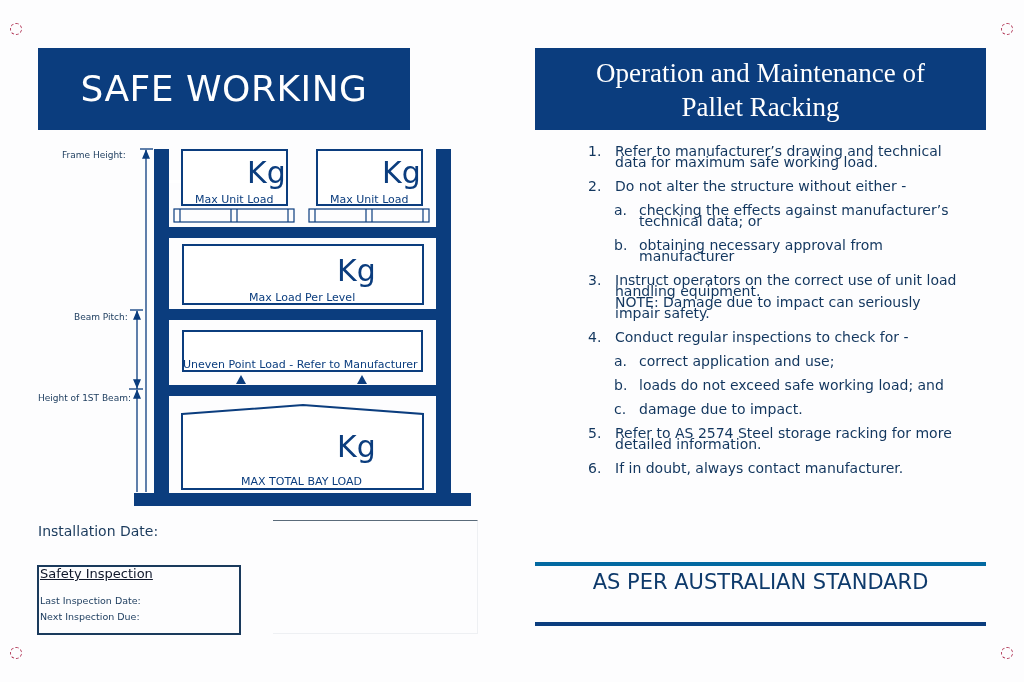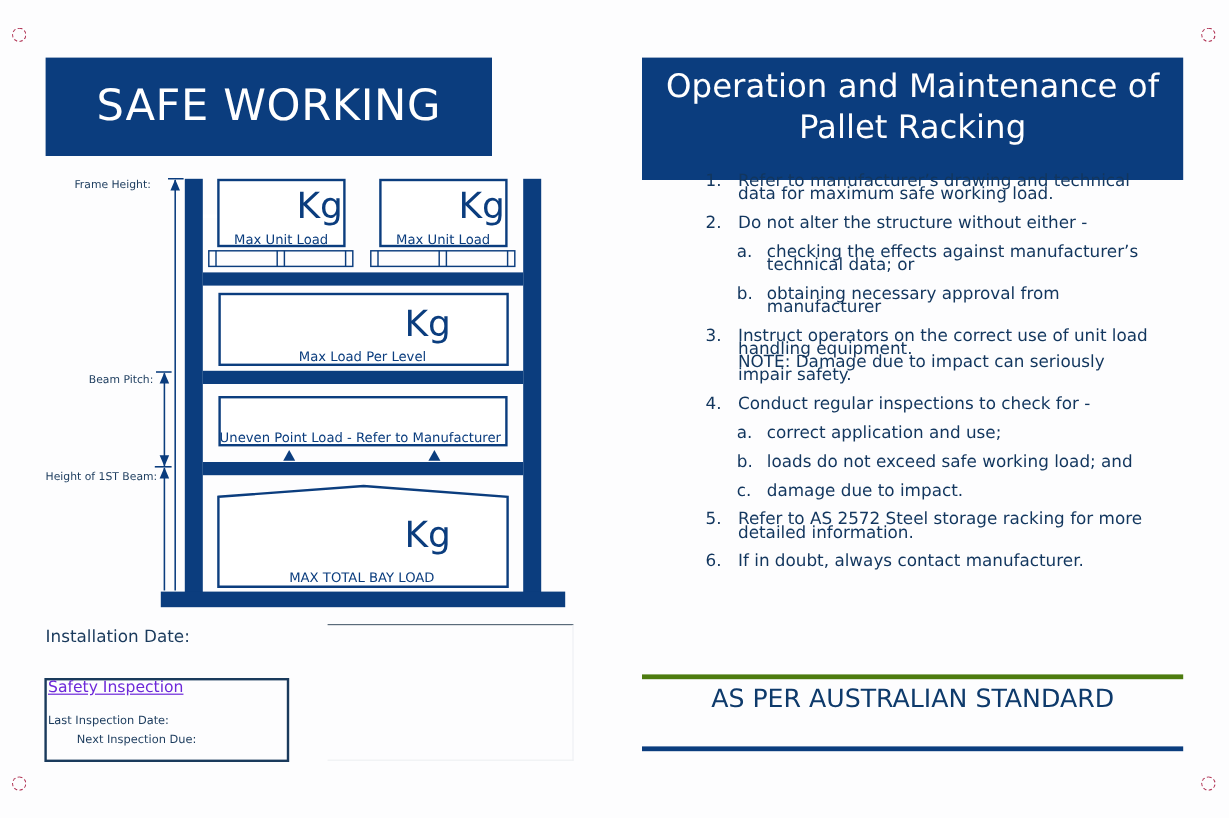--- a/index.html
+++ b/index.html
@@ -1,32 +1,32 @@
 <!DOCTYPE html>
 <html><head>
 <meta charset="utf-8">
 <style>
   html,body{margin:0;padding:0;}
   body{width:1024px;height:682px;background:#fdfdfe;position:relative;overflow:hidden;font-family:"DejaVu Sans",sans-serif;color:#0e3a6b;}
   .abs{position:absolute;}
   .hole{position:absolute;width:12px;height:12px;border:1px dashed #b33a5a;border-radius:50%;box-sizing:border-box;}
   .banner{position:absolute;background:#0b3d7e;color:#fff;text-align:center;box-sizing:border-box;}
   .banner-left{left:38px;top:48px;width:372px;height:82px;font-size:36px;line-height:82px;letter-spacing:0.5px;}
-  .banner-right{left:535px;top:48px;width:451px;height:102px;font-size:27px;line-height:34px;padding-top:8px;}
+  .banner-right{left:535px;top:48px;width:451px;height:82px;font-size:27px;line-height:34px;padding-top:8px;font-family:Liberation Serif, serif;}
   .navy{background:#0b3d7e;position:absolute;}
   .box{position:absolute;border:2px solid #0b3d7e;box-sizing:border-box;background:#fff;}
   .kg{position:absolute;font-size:30px;color:#0b3d7e;}
   .lbl{position:absolute;font-size:11px;color:#0b3d7e;white-space:nowrap;}
   .dimlbl{position:absolute;font-size:9px;color:#1a3a5c;white-space:nowrap;}
   .list{position:absolute;left:588px;top:146px;width:380px;font-size:14px;color:#12365e;}
   .item{position:relative;padding-left:27px;line-height:11px;margin-bottom:13px;}
   .item .num{position:absolute;left:0;top:0;}
   .sub{position:relative;padding-left:51px;line-height:11px;margin-bottom:13px;}
   .sub .num{position:absolute;left:26px;top:0;}
-  .std{position:absolute;left:535px;top:562px;width:451px;height:64px;border-top:4px solid #4d7c0f;border-bottom:4px solid #0b3d7e;box-sizing:border-box;text-align:center;font-size:21px;line-height:27px;color:#0e3a6b;}
+  .std{position:absolute;left:535px;top:562px;width:451px;height:64px;border-top:4px solid #0369a1;border-bottom:4px solid #0b3d7e;box-sizing:border-box;text-align:center;font-size:21px;line-height:27px;color:#0e3a6b;}
   .insp{position:absolute;left:37px;top:565px;width:204px;height:70px;border:2px solid #1a3a5c;box-sizing:border-box;padding-left:1px;}
 </style>
 </head>
 <body>
 
 <div class="hole" style="left:10px;top:23px;"></div>
 <div class="hole" style="left:1001px;top:23px;"></div>
 <div class="hole" style="left:10px;top:647px;"></div>
 <div class="hole" style="left:1001px;top:647px;"></div>
 
@@ -100,23 +100,23 @@
     <polygon points="2,11 123,2 243,11 243,86 2,86" fill="#fff" stroke="#0b3d7e" stroke-width="2"></polygon>
   </svg>
   <div class="kg" style="left:337px;top:429px;">Kg</div>
   <div class="lbl" style="left:241px;top:475px;">MAX TOTAL BAY LOAD</div>
 </div>
 
 <div class="abs" style="left:38px;top:523px;font-size:14px;color:#1a3a5c;">Installation Date:</div>
 <div class="abs" style="left:273px;top:520px;width:205px;height:114px;border-top:1px solid #5a6b7a;border-right:1px solid #eef0f3;border-bottom:1px solid #eef0f3;box-sizing:border-box;"></div>
 
 <div class="insp">
-  <div style="font-size:13px;text-decoration:underline;color:#6d28d9;line-height:14px;">Safety Inspection</div>
+  <div style="font-size:13px;text-decoration:underline;color:#0f172a;line-height:14px;">Safety Inspection</div>
   <div style="font-size:9.5px;color:#1a3a5c;line-height:16px;margin-top:12px;">Last Inspection Date:</div>
-  <div style="font-size:9.5px;color:#1a3a5c;line-height:16px;padding-left:24px;">Next Inspection Due:</div>
+  <div style="font-size:9.5px;color:#1a3a5c;line-height:16px;">Next Inspection Due:</div>
 </div>
 
 <div class="banner banner-right">
   <div>Operation and Maintenance of</div>
   <div>Pallet Racking</div>
 </div>
 
 <div class="list">
   <div class="item">
     <span class="num">1.</span>
@@ -150,21 +150,21 @@
   <div class="sub">
     <span class="num">b.</span>
     <span>loads do not exceed safe working load; and</span>
   </div>
   <div class="sub">
     <span class="num">c.</span>
     <span>damage due to impact.</span>
   </div>
   <div class="item">
     <span class="num">5.</span>
-    <span>Refer to AS 2572 Steel storage racking for more detailed information.</span>
+    <span>Refer to AS 2574 Steel storage racking for more detailed information.</span>
   </div>
   <div class="item">
     <span class="num">6.</span>
     <span>If in doubt, always contact manufacturer.</span>
   </div>
 </div>
 
 <div class="std">
   <div style="margin-top:3px;">AS PER AUSTRALIAN STANDARD</div>
 </div>

